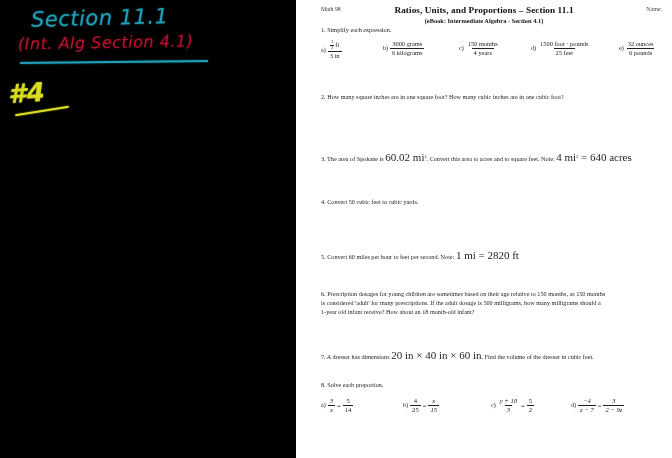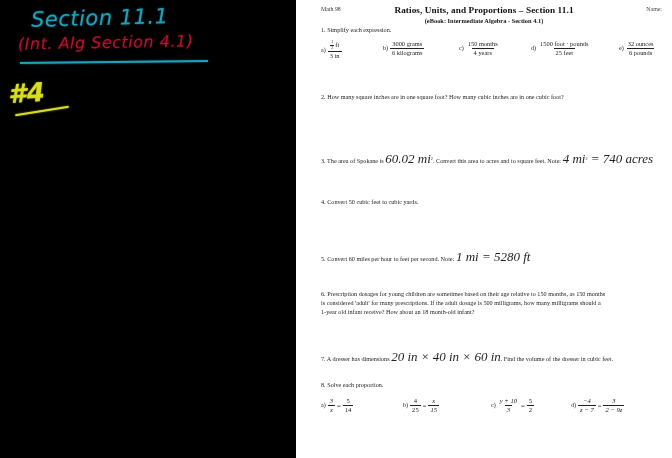--- a/index.html
+++ b/index.html
@@ -210,21 +210,21 @@
     display: flex;
     align-items: center;
     font-size: 6.6px;
     white-space: nowrap;
   }
   .prop-item .eq { margin: 0 2px; }
   .prop-label { margin-right: 2px; font-size: 6.1px; }
 
   .mathv { font-style: italic; }
   sup.sq { font-size: 4.2px; vertical-align: super; }
-  .big { font-size: 13px; font-style: italic; }
+  .big { font-size: 11px; }
 </style>
 </head>
 <body>
 
 <div id="screen">
 
   <div id="blackboard">
     <div class="ink" id="ink-title">Section 11.1</div>
     <div class="ink" id="ink-subtitle">(Int. Alg Section 4.1)</div>
     <div id="ink-rule"></div>
@@ -289,27 +289,27 @@
             <span class="num">32 ounces</span>
             <span class="den">6 pounds</span>
           </span>
         </div>
 
       </div>
 
       <div class="q q-wide" style="top:93px">2. How many square inches are in one square foot?  How many cubic inches are in one cubic foot?</div>
 
       <div class="q q-wide" style="top:150px">
-        <span>3. The area of Spokane is </span><span class="big">60.02 mi</span><sup class="sq">2</sup><span>.  Convert this area to acres and to square feet.  Note: </span><span class="big">4 mi</span><sup class="sq">2</sup><span class="big"> = 740 acres</span>
+        <span>3. The area of Spokane is </span><span class="big">60.02 mi</span><sup class="sq">2</sup><span>.  Convert this area to acres and to square feet.  Note: </span><span class="big">4 mi</span><sup class="sq">2</sup><span class="big"> = 640 acres</span>
       </div>
 
       <div class="q" style="top:198px">4. Convert 50 cubic feet to cubic yards.</div>
 
       <div class="q" style="top:248px">
-        <span>5. Convert 60 miles per hour to feet per second.  Note: </span><span class="big">1 mi = 5280 ft</span>
+        <span>5. Convert 60 miles per hour to feet per second.  Note: </span><span class="big">1 mi = 2820 ft</span>
       </div>
 
       <div class="q q-wide" style="top:290px">6. Prescription dosages for young children are sometimes based on their age relative to 150 months, as 150 months</div>
       <div class="q q-wide" style="top:299px">is considered 'adult' for many prescriptions.  If the adult dosage is 500 milligrams, how many milligrams should a</div>
       <div class="q q-wide" style="top:308px">1-year old infant receive?  How about an 18 month-old infant?</div>
 
       <div class="q q-wide" style="top:348px">
         <span>7. A dresser has dimensions </span><span class="big">20 in × 40 in × 60 in</span><span>.  Find the volume of the dresser in cubic feet.</span>
       </div>
 

